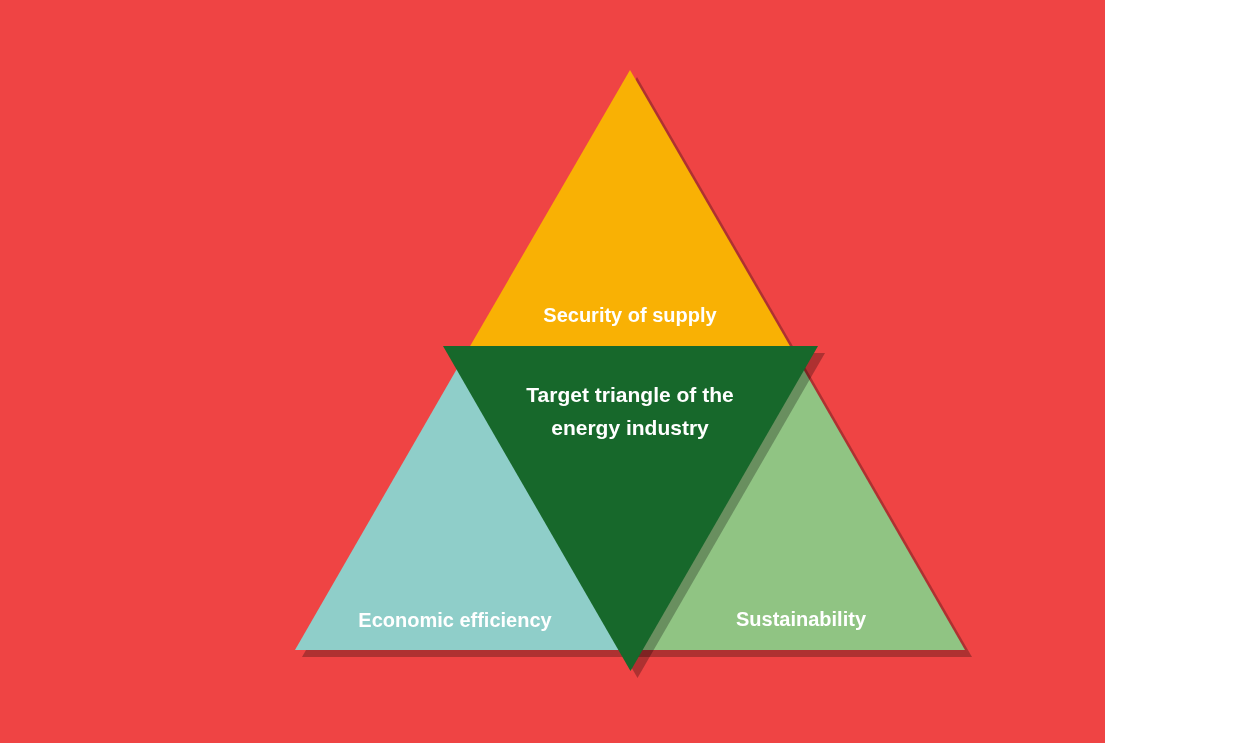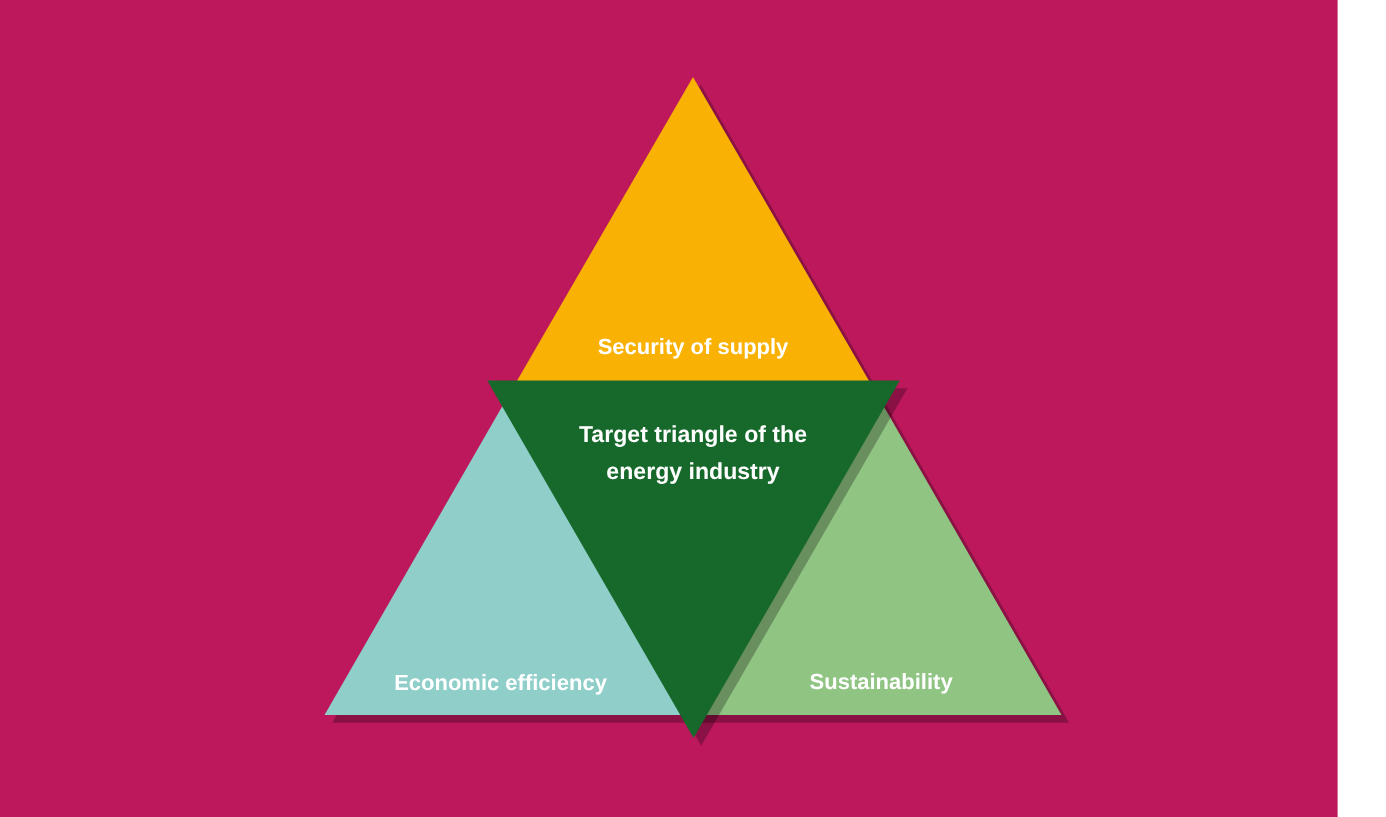--- a/index.html
+++ b/index.html
@@ -6,23 +6,23 @@
     margin: 0;
     padding: 0;
     background: #ffffff;
     width: 1260px;
     height: 743px;
     overflow: hidden;
     font-family: "Liberation Sans", sans-serif;
   }
   .stage {
     position: relative;
-    width: 1216px;
+    width: 1105px;
     height: 743px;
-    background: #be185d;
+    background: #ef4444;
   }
   svg { display: block; }
   .tri-label {
     font-family: "Liberation Sans", sans-serif;
     font-weight: 700;
     font-size: 20px;
     fill: #ffffff;
   }
   .center-label {
     font-family: "Liberation Sans", sans-serif;

